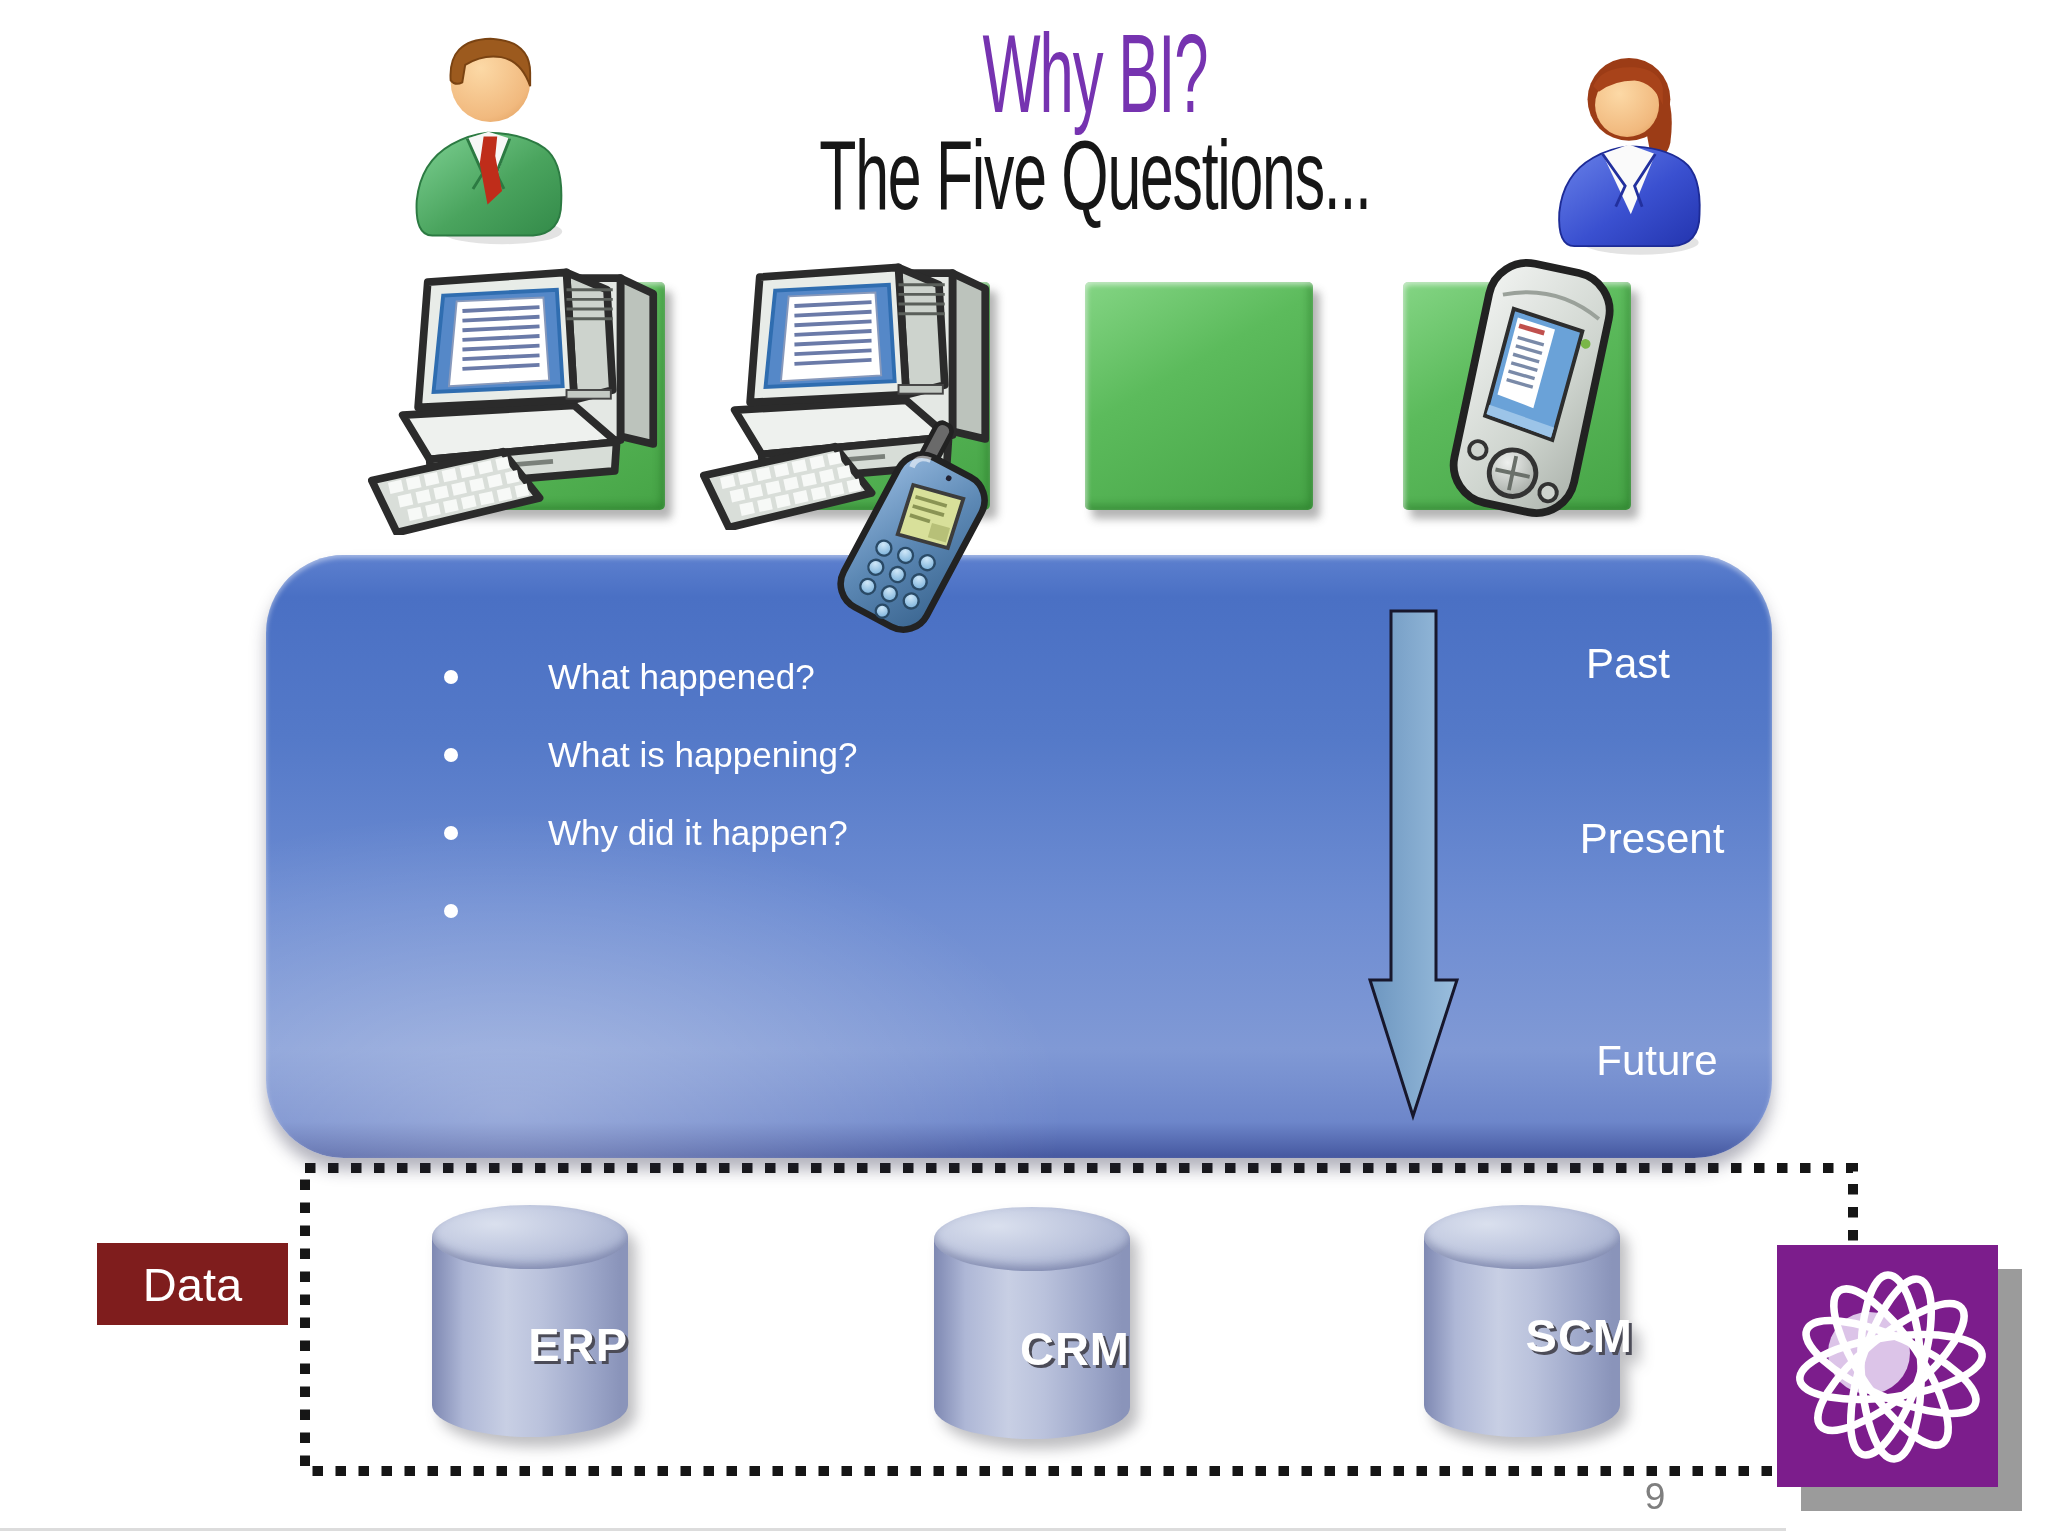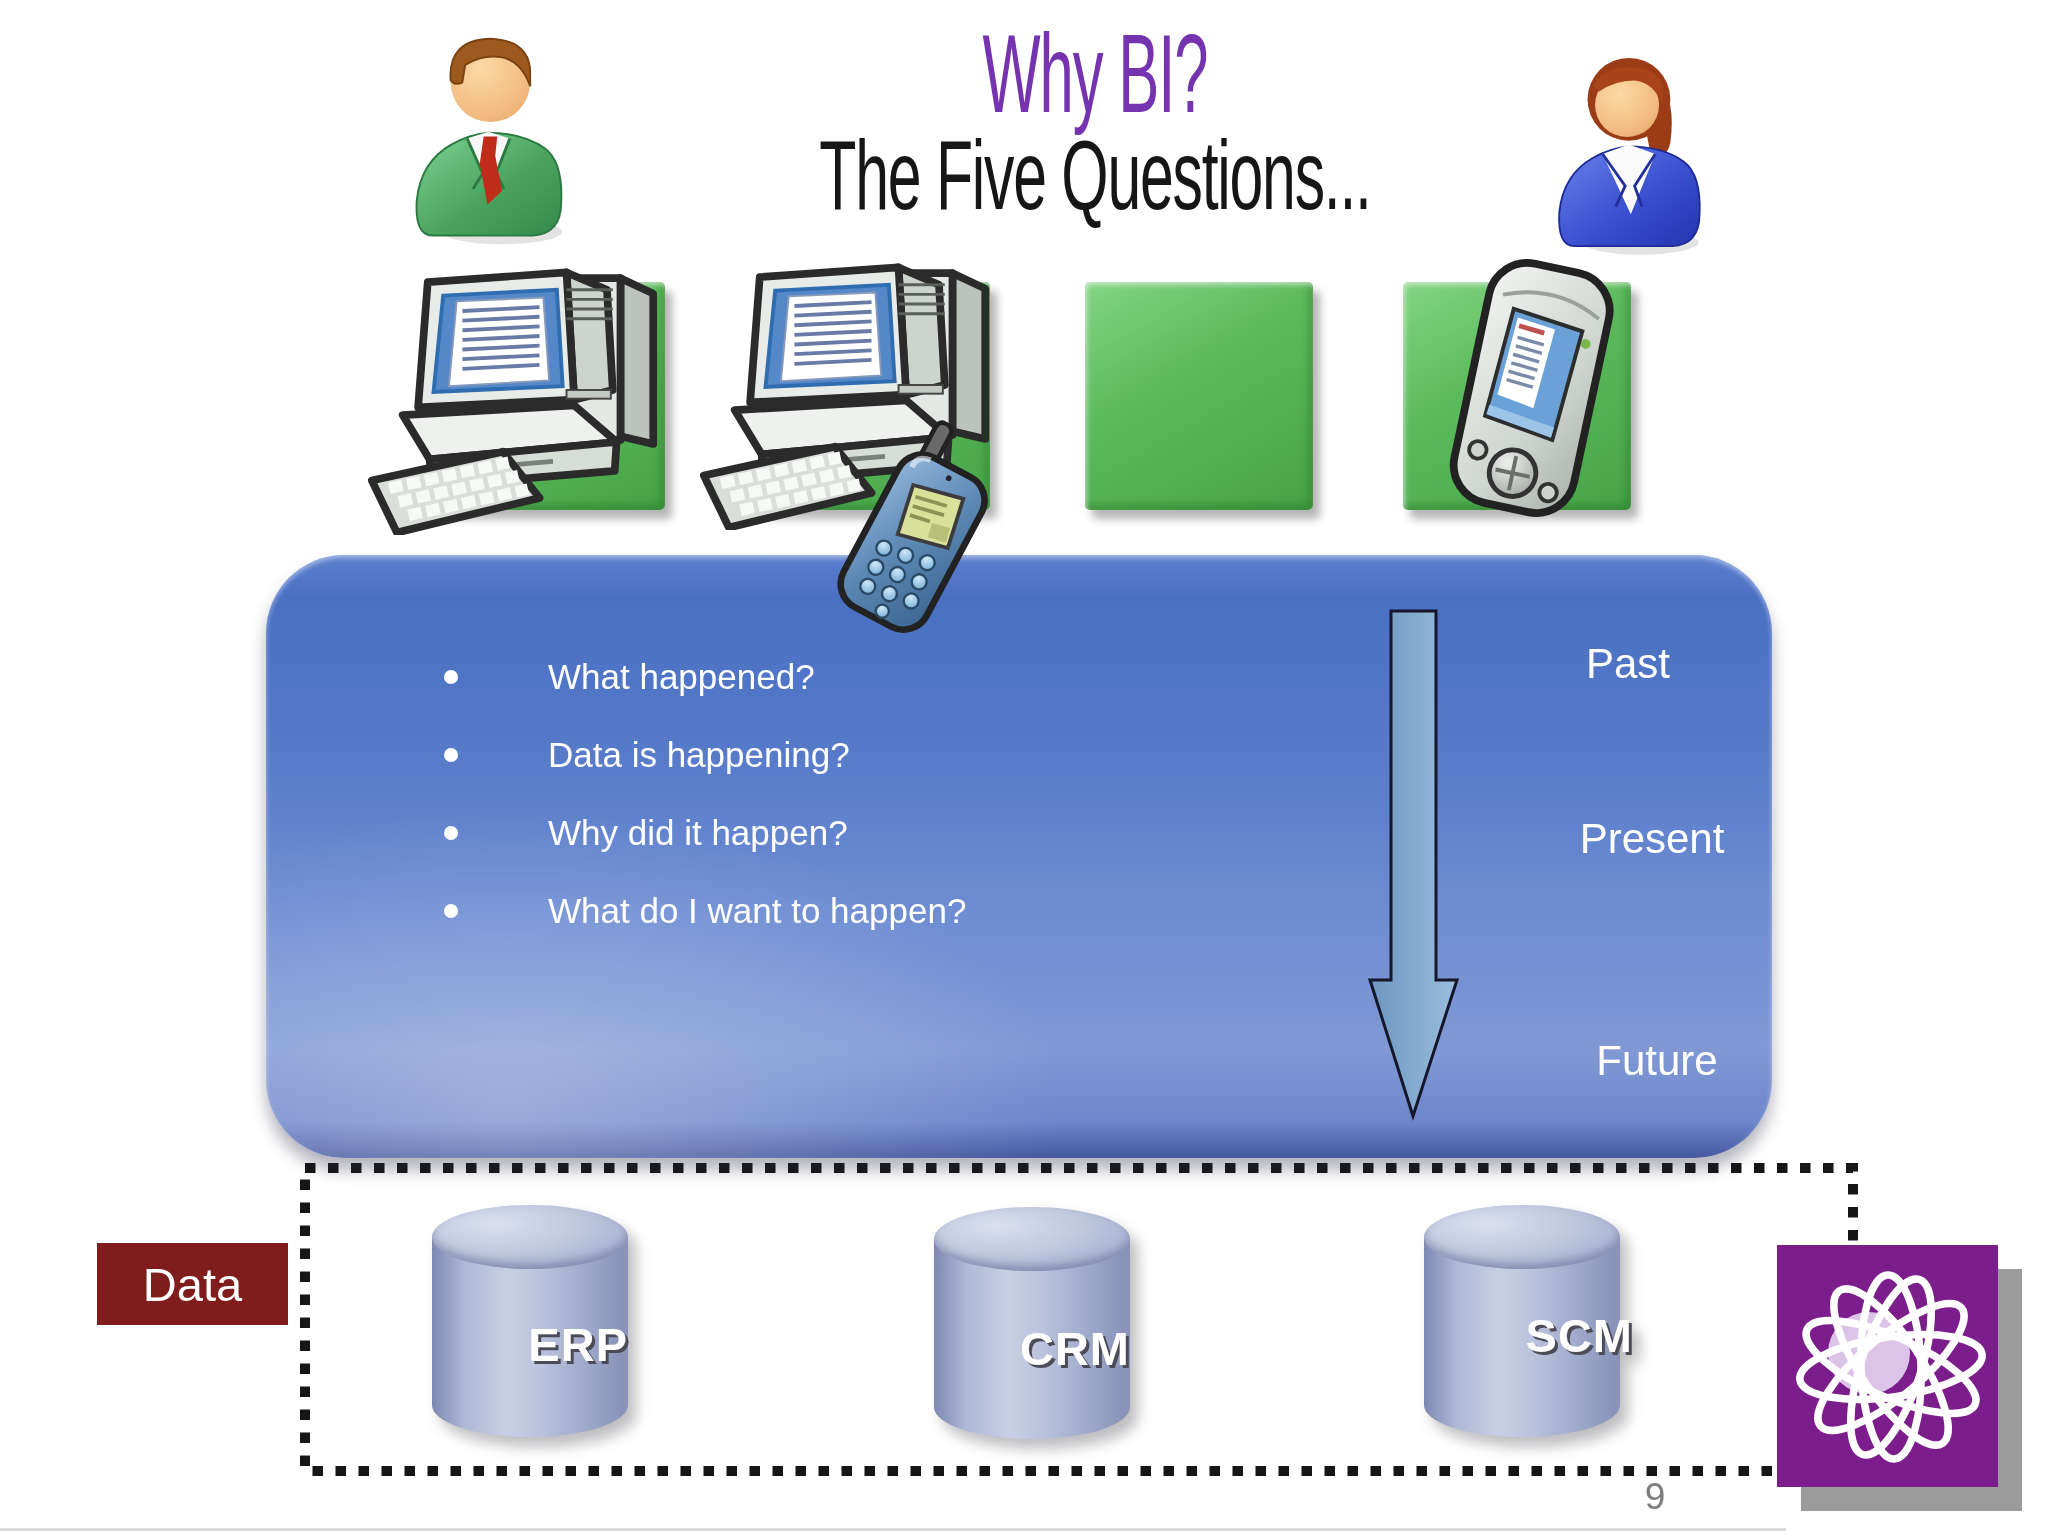--- a/index.html
+++ b/index.html
@@ -299,29 +299,28 @@
   </svg>
 </div>
 
 <ul class="q-list">
   <li>
       <span class="dot"></span>
       <span>What happened?</span>
     </li>
   <li>
       <span class="dot"></span>
-      <span>Data is happening?</span>
+      <span>What is happening?</span>
     </li>
   <li>
       <span class="dot"></span>
       <span>Why did it happen?</span>
     </li>
   <li>
       <span class="dot"></span>
-      <span>What do I want to happen?</span>
     </li>
 </ul>
 
 <svg class="abs arrow-wrap" viewBox="0 0 112 522">
   <defs>
     <linearGradient id="arrowG" x1="0" y1="0" x2="1" y2="0">
       <stop offset="0" stop-color="#6d96c0"></stop>
         <stop offset="1" stop-color="#9abedd"></stop>
     </linearGradient>
   </defs>

